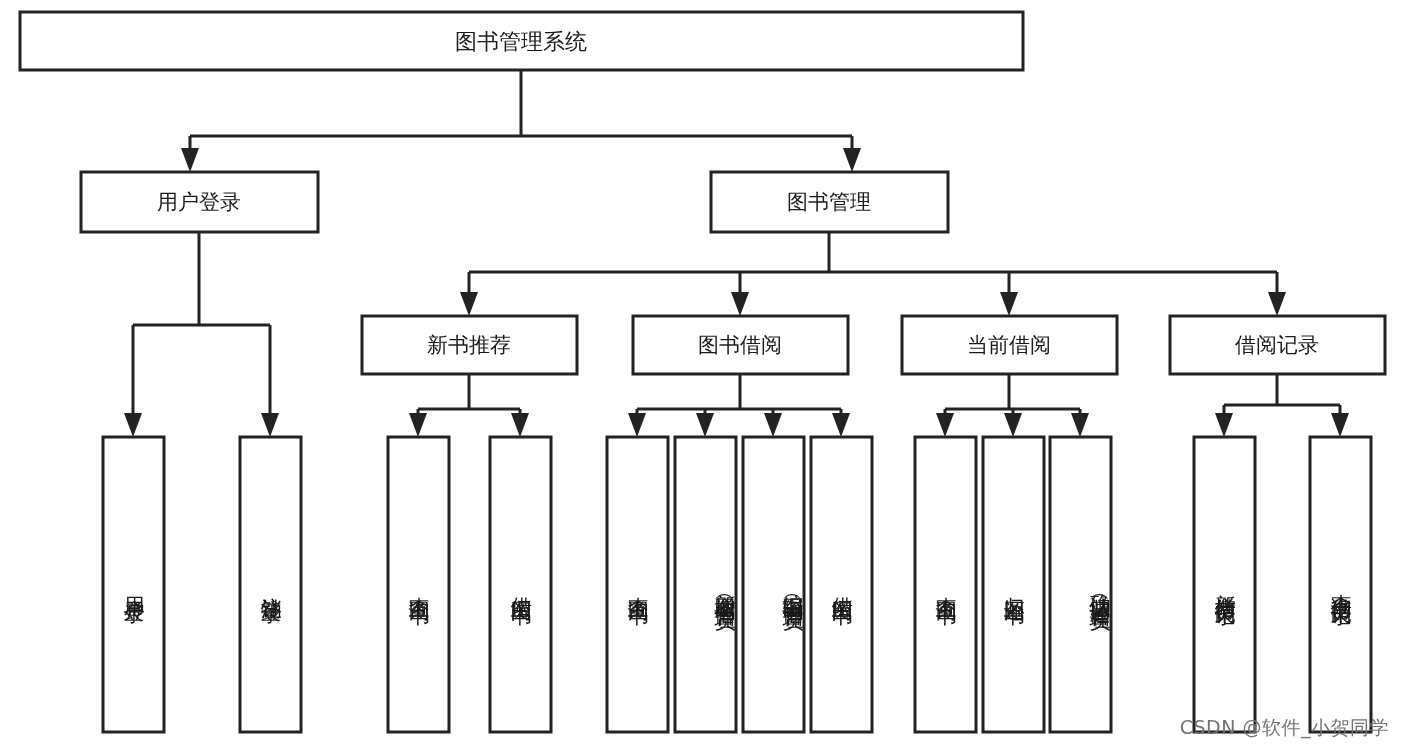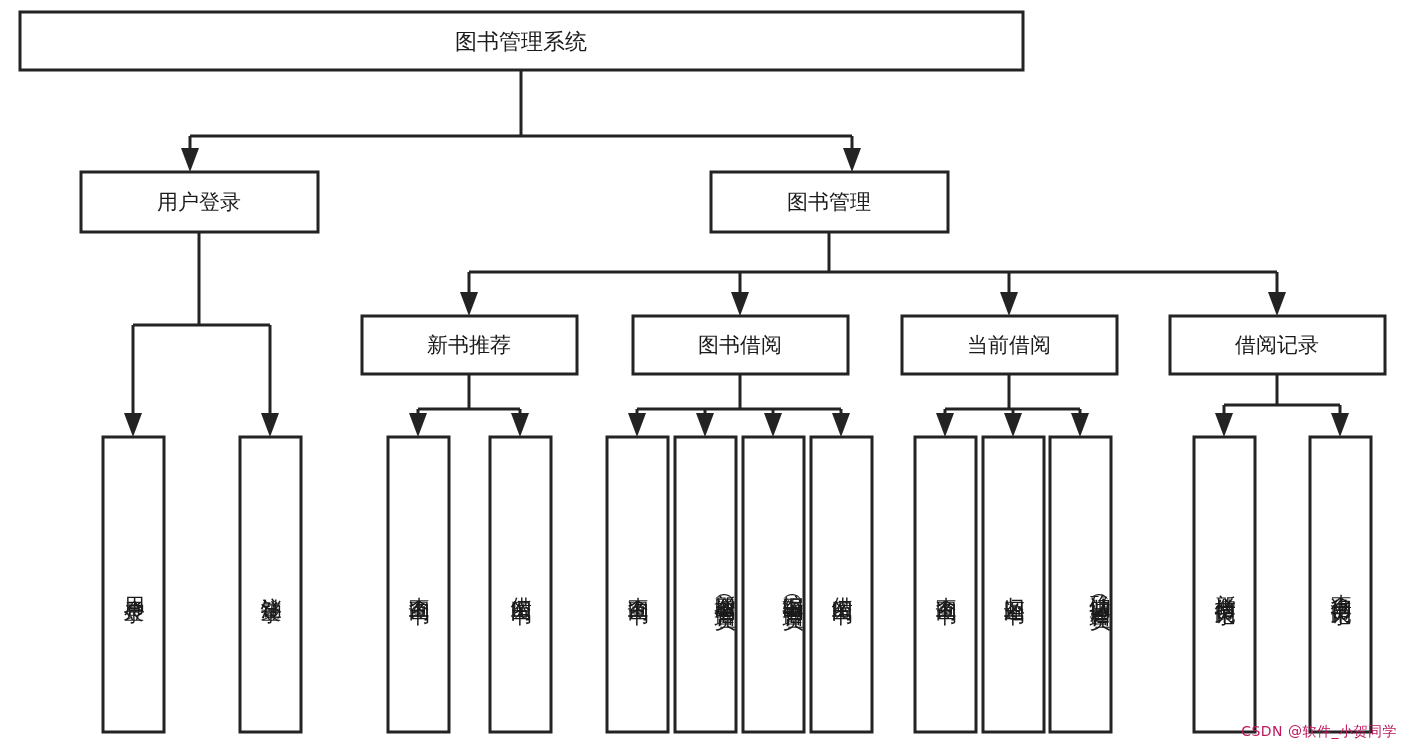--- a/index.html
+++ b/index.html
@@ -61,25 +61,25 @@
     letter-spacing: 2.5px;
     display: flex;
     align-items: center;
     justify-content: center;
     text-align: center;
     white-space: nowrap;
     pointer-events: none;
   }
   .watermark {
     position: absolute;
-    right: 8px;
+    right: 16px;
     bottom: 6px;
     font-family: "DejaVu Sans", "Liberation Sans", sans-serif;
-    font-size: 14px;
-    color: #be185d;
+    font-size: 19px;
+    color: #737373;
     white-space: nowrap;
     letter-spacing: 0.5px;
   }
 </style>
 </head>
 <body>
 
 <div id="diagram-root">
 
   <svg class="diagram" viewBox="0 0 1405 747">

